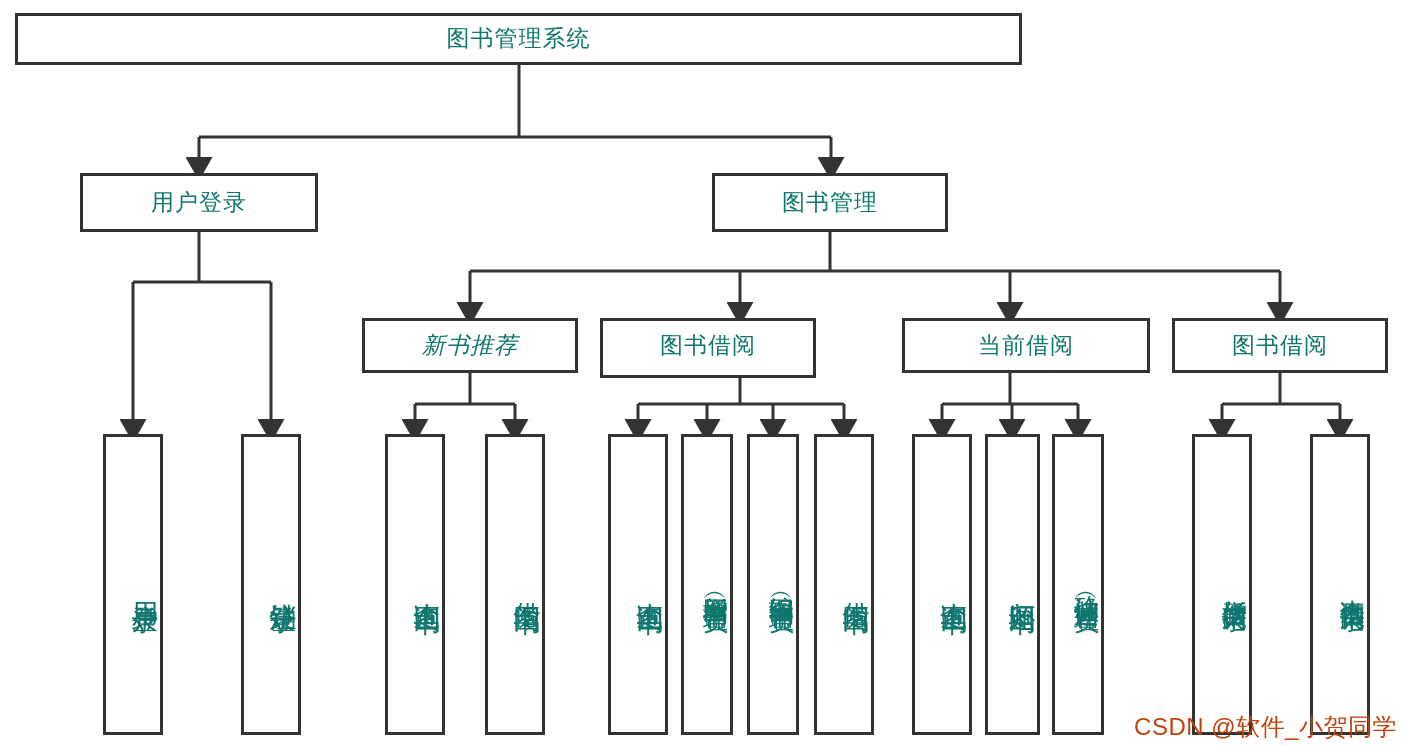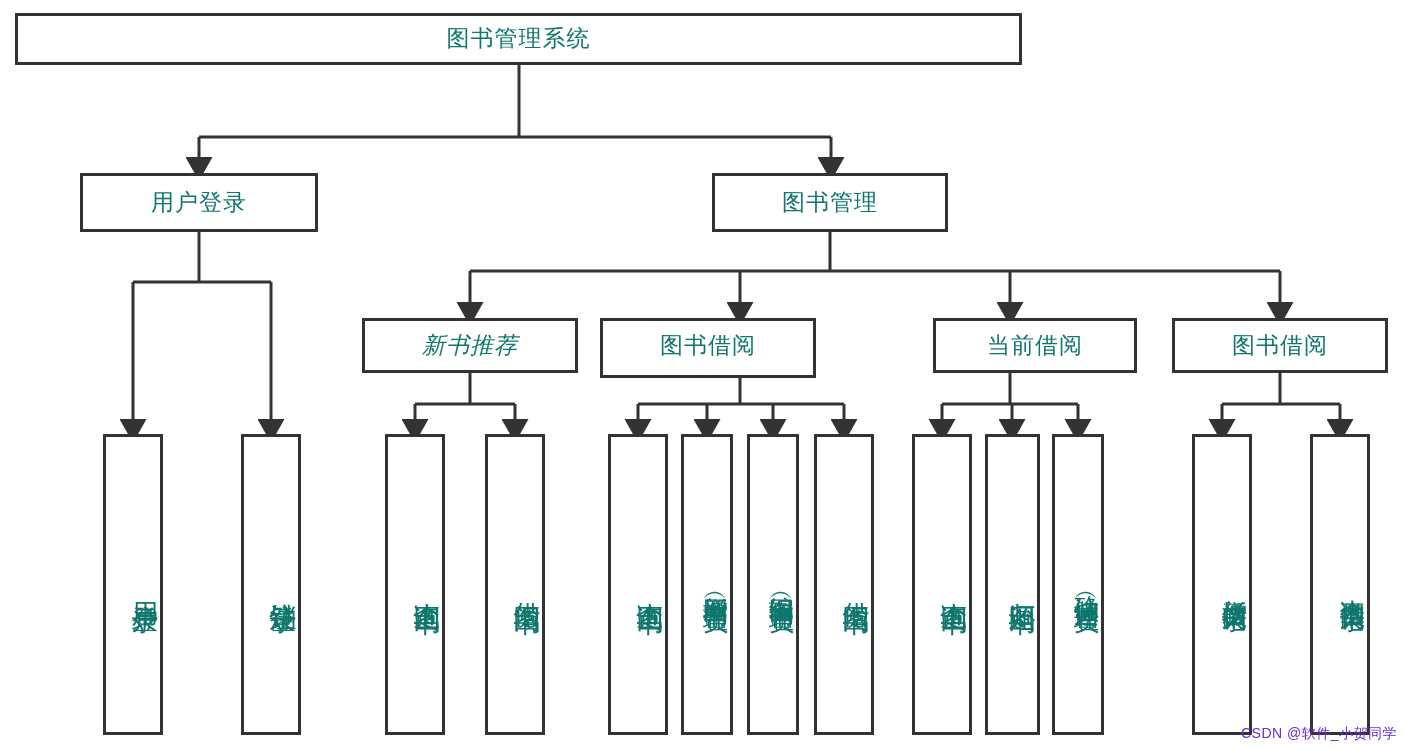--- a/index.html
+++ b/index.html
@@ -54,22 +54,22 @@
   }
   .node-v .vtext {
     writing-mode: vertical-rl;
     text-orientation: upright;
     white-space: nowrap;
   }
   #watermark {
     position: absolute;
     right: 8px;
     bottom: 4px;
-    font-size: 14px;
-    color: #6d28d9;
+    font-size: 24px;
+    color: #c2410c;
     letter-spacing: 0.5px;
     white-space: nowrap;
   }
 </style>
 </head>
 <body>
 
 <div id="canvas">
 
   <svg id="edges" viewBox="0 0 1405 747" xmlns="http://www.w3.org/2000/svg">
@@ -132,21 +132,21 @@
   <div class="node node-h" style="left:712px; top:173px; width:236px; height:59px;">
     <span>图书管理</span>
   </div>
 
   <div class="node node-h" style="left:362px; top:318px; width:216px; height:55px;font-style:italic;">
     <span>新书推荐</span>
   </div>
   <div class="node node-h" style="left:600px; top:318px; width:216px; height:60px;font-family:Liberation Mono, monospace;">
     <span>图书借阅</span>
   </div>
-  <div class="node node-h" style="left:902px; top:318px; width:204px; height:55px;margin-left:31px;">
+  <div class="node node-h" style="left:902px; top:318px; width:248px; height:55px;">
     <span>当前借阅</span>
   </div>
   <div class="node node-h" style="left:1172px; top:318px; width:216px; height:55px;">
     <span>图书借阅</span>
   </div>
 
   <div class="node node-v" style="left:103px; top:434px; width:60px; height:301px;">
     <span class="vtext">用户登录</span>
   </div>
   <div class="node node-v" style="left:241px; top:434px; width:60px; height:301px;">

